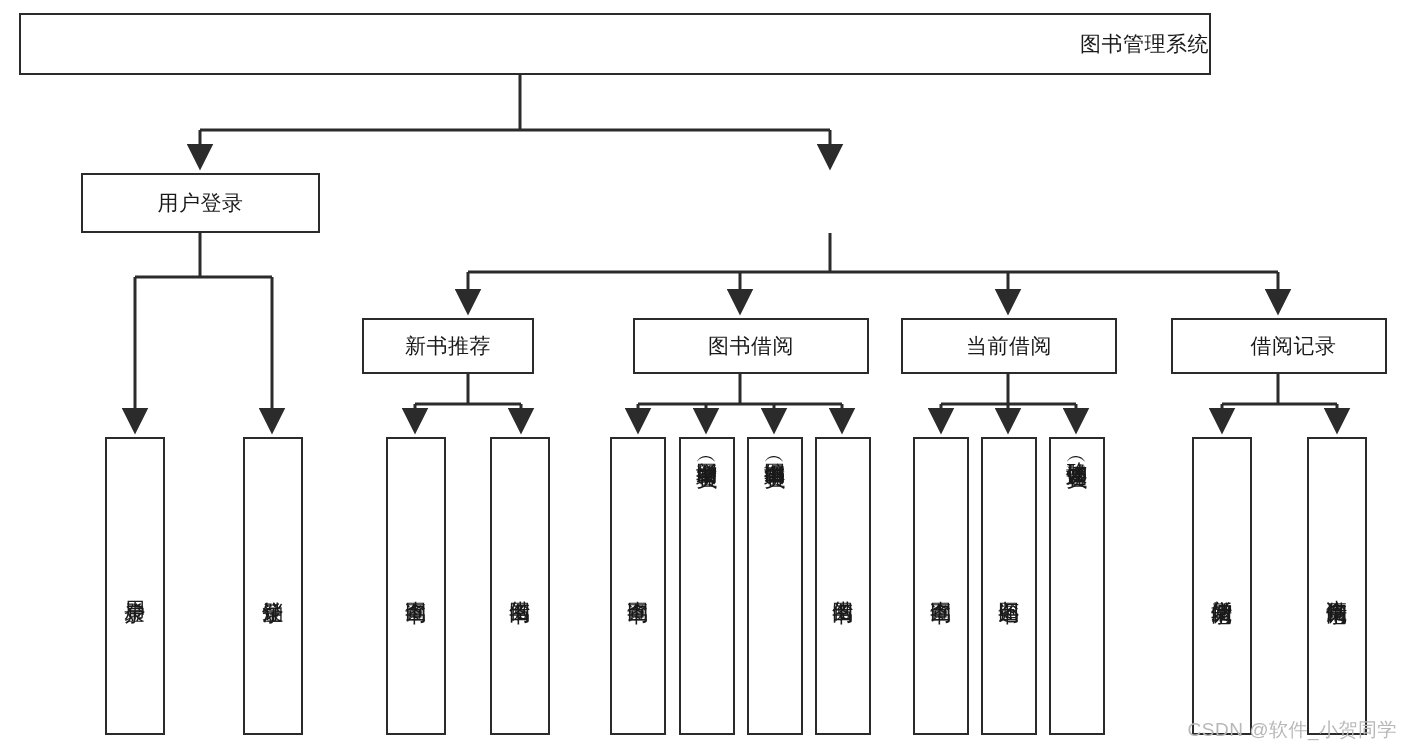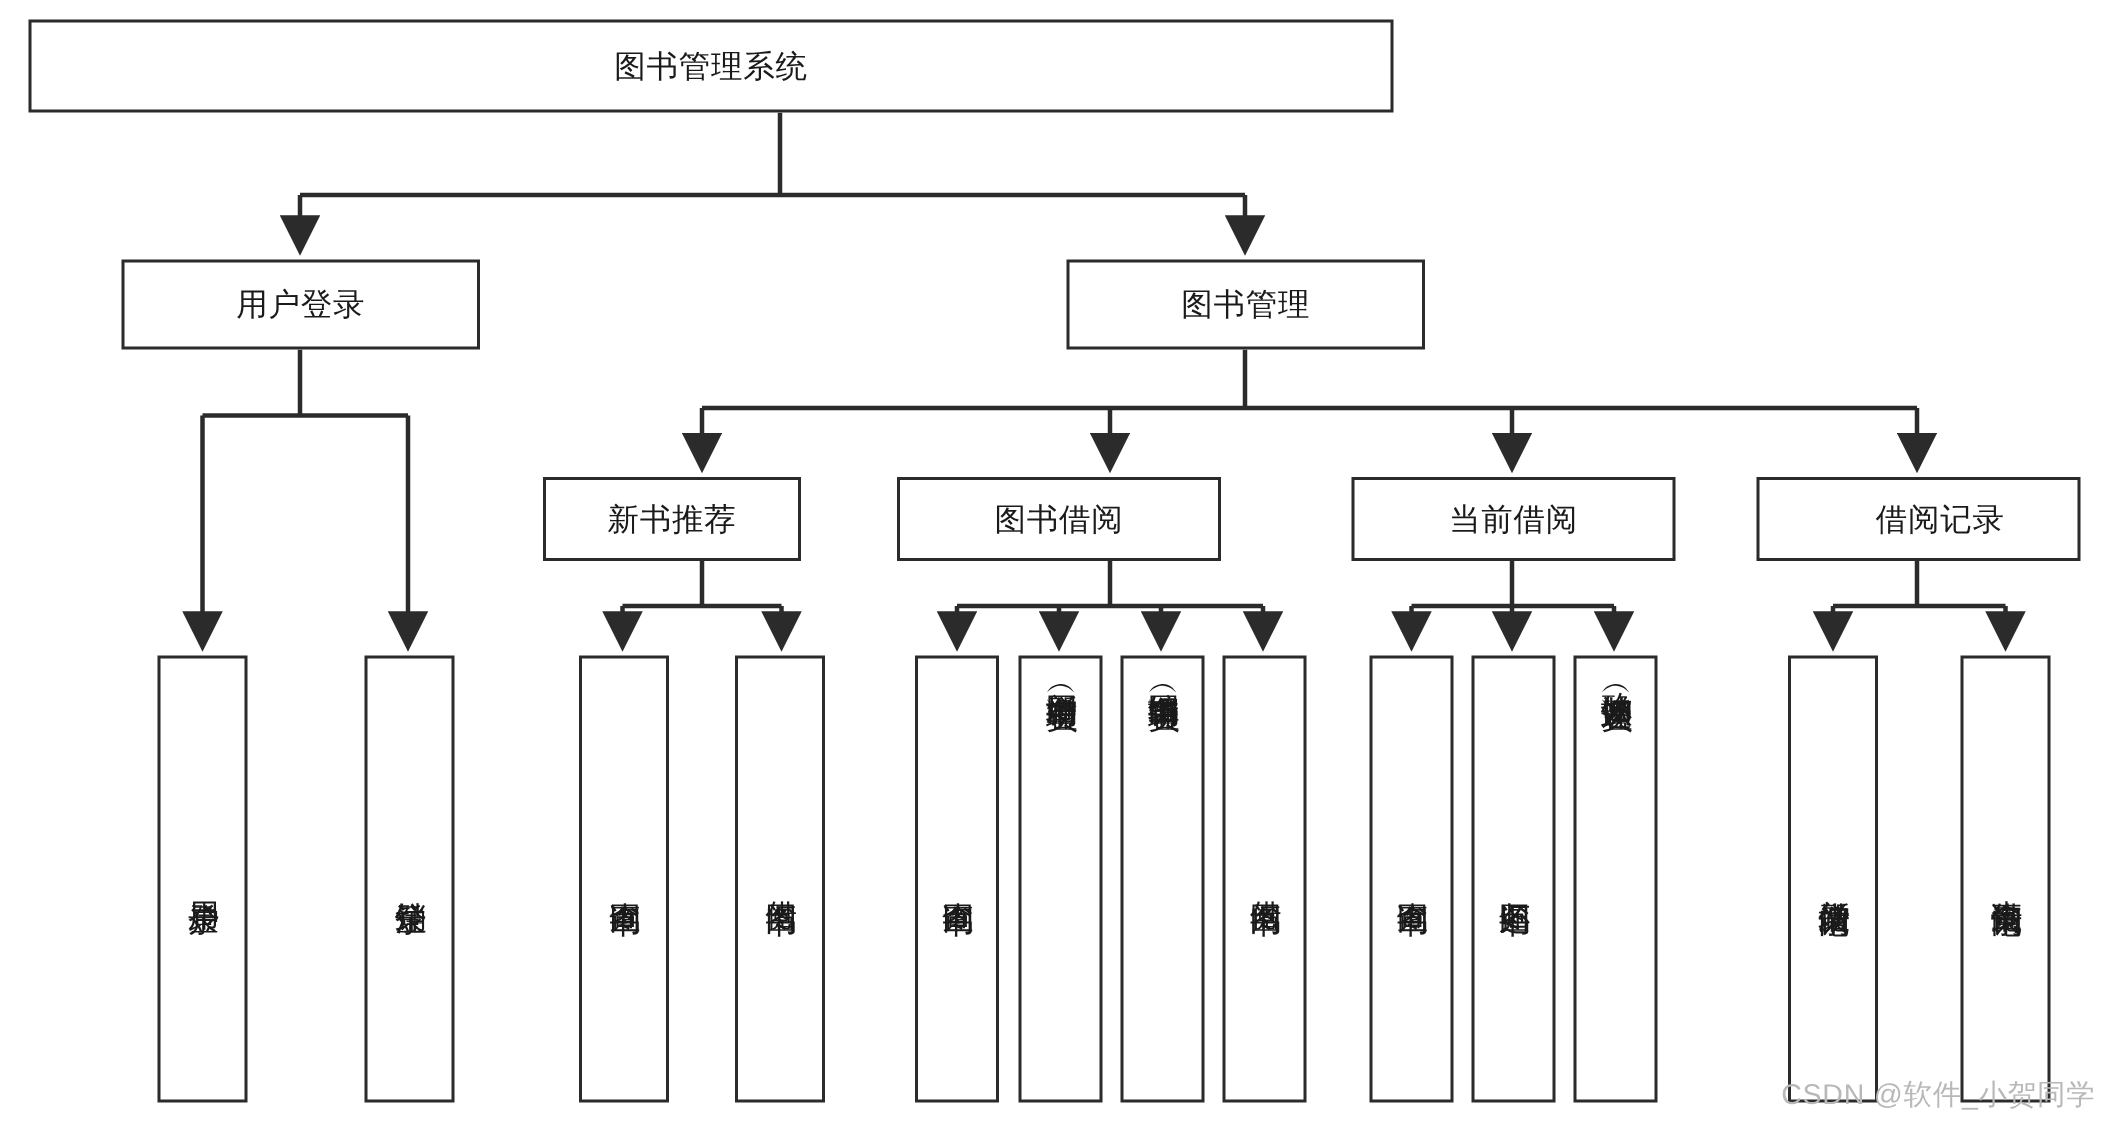--- a/index.html
+++ b/index.html
@@ -111,35 +111,32 @@
       <path d="M 1008 404 L 1008 430" marker-end="url(#arrow)"></path>
       <path d="M 1076 404 L 1076 430" marker-end="url(#arrow)"></path>
 
       <path d="M 1278 374 L 1278 404"></path>
       <path d="M 1222 404 L 1337 404"></path>
       <path d="M 1222 404 L 1222 430" marker-end="url(#arrow)"></path>
       <path d="M 1337 404 L 1337 430" marker-end="url(#arrow)"></path>
     </g>
   </svg>
 
-  <div class="node horizontal" style="left:19px; top:13px; width:910px; height:62px;">
+  <div class="node horizontal" style="left:19px; top:13px; width:1192px; height:62px;justify-content:flex-end;">
     <span>图书管理系统</span>
   </div>
 
   <div class="node horizontal" style="left:81px; top:173px; width:239px; height:60px;">
     <span>用户登录</span>
   </div>
-  <div class="node horizontal" style="left:711px; top:173px; width:239px; height:60px;">
-    <span>图书管理</span>
-  </div>
 
   <div class="node horizontal" style="left:362px; top:318px; width:172px; height:56px;">
     <span>新书推荐</span>
   </div>
-  <div class="node horizontal" style="left:598px; top:318px; width:216px; height:56px;">
+  <div class="node horizontal" style="left:633px; top:318px; width:236px; height:56px;">
     <span>图书借阅</span>
   </div>
   <div class="node horizontal" style="left:901px; top:318px; width:216px; height:56px;font-family:Liberation Mono, monospace;">
     <span>当前借阅</span>
   </div>
   <div class="node horizontal" style="left:1171px; top:318px; width:216px; height:56px;padding-left:29px;">
     <span>借阅记录</span>
   </div>
 
   <div class="node vertical" style="left:105px; top:437px; width:60px; height:298px; align-items:center; padding-top:0;">

